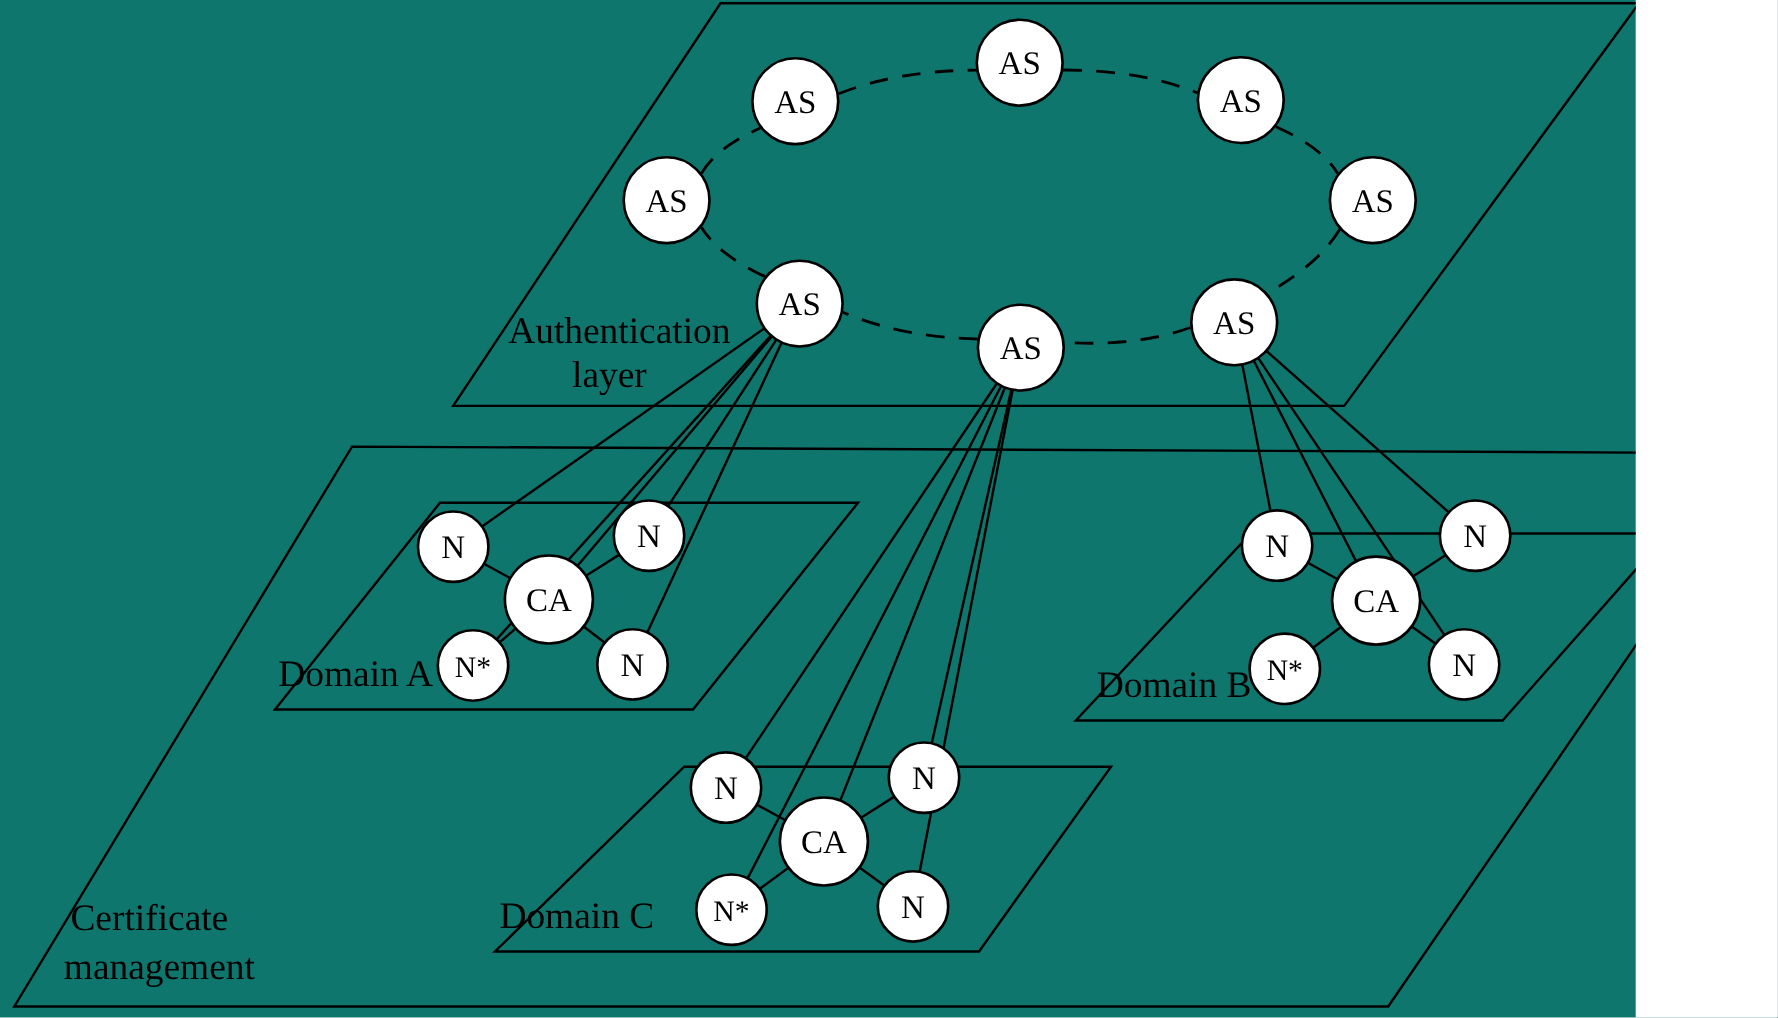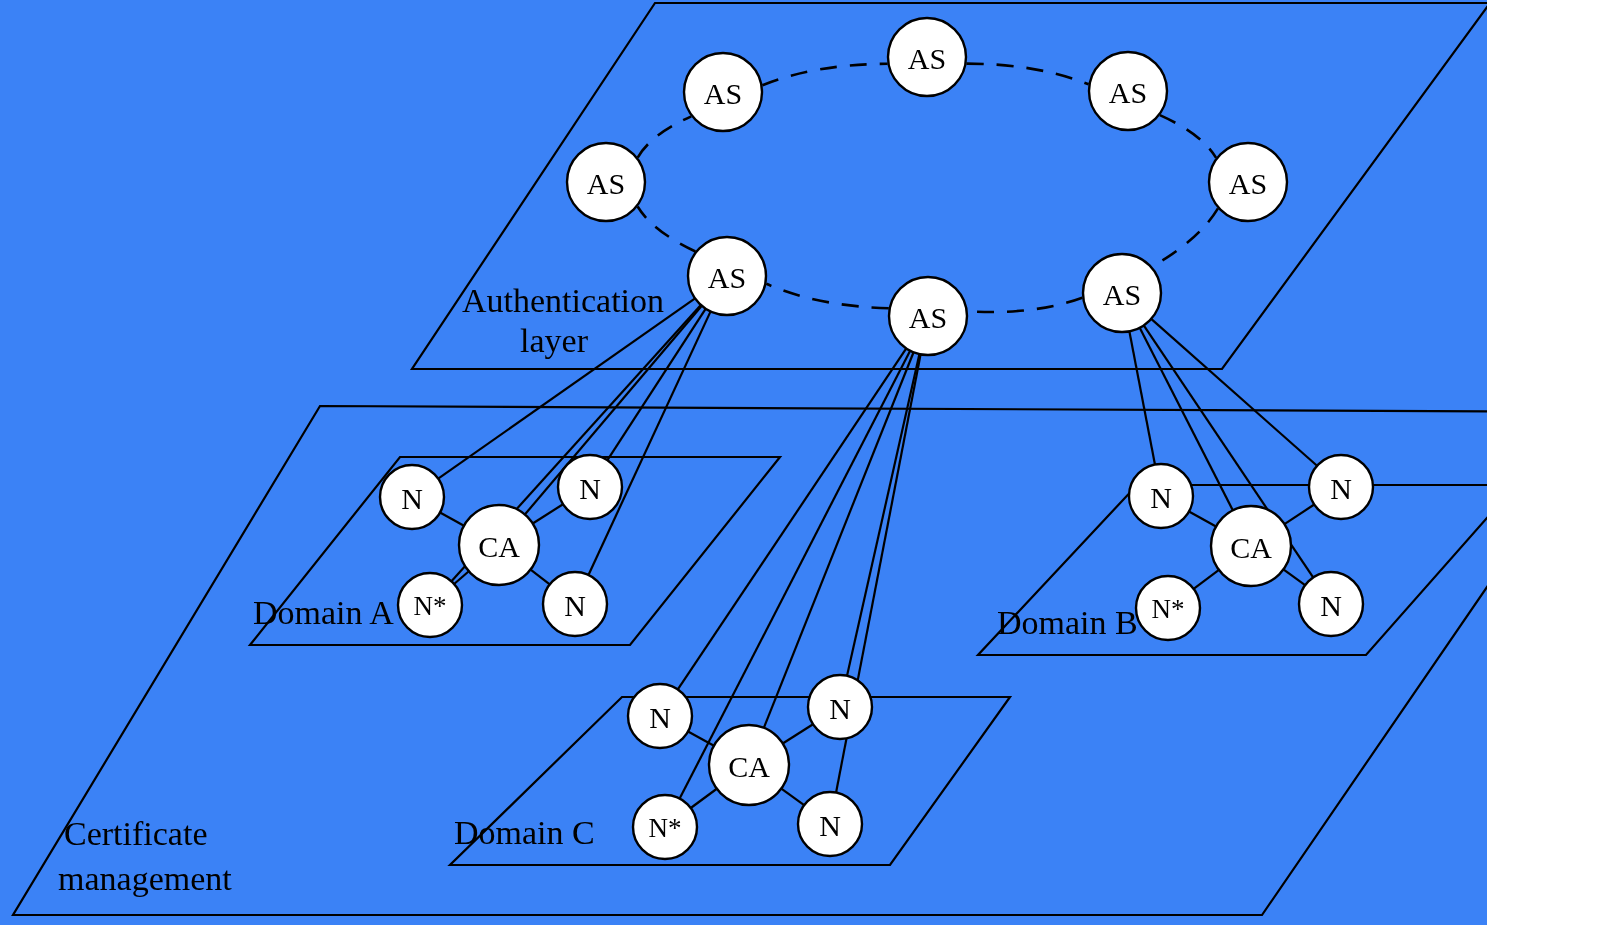--- a/index.html
+++ b/index.html
@@ -4,21 +4,21 @@
 <style>
   html, body {
     margin: 0;
     padding: 0;
     background: #ffffff;
   }
   #diagram-root {
     position: relative;
     width: 1487px;
     height: 925px;
-    background: #3b82f6;
+    background: #0f766e;
     font-family: "Liberation Serif", "DejaVu Serif", serif;
     overflow: hidden;
   }
   svg#scene {
     display: block;
     width: 1616px;
     height: 925px;
   }
   .plane-edge {
     fill: none;

